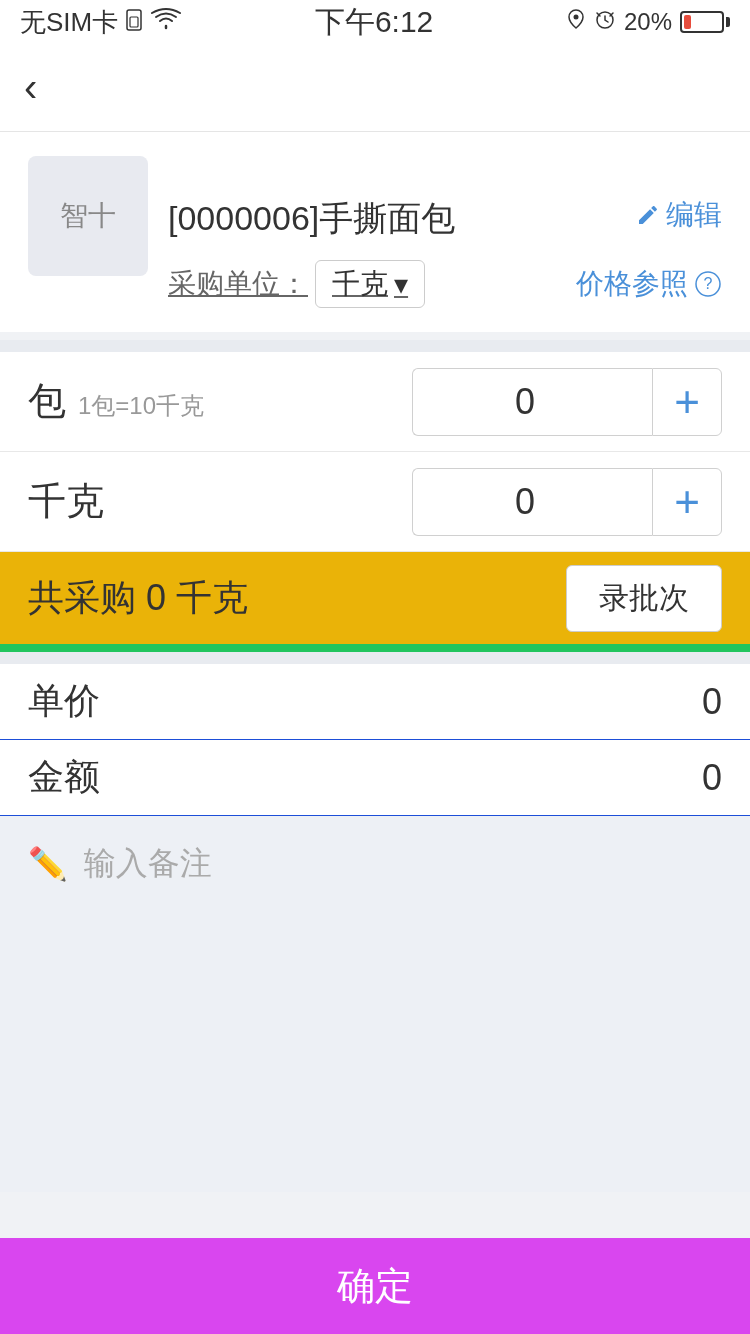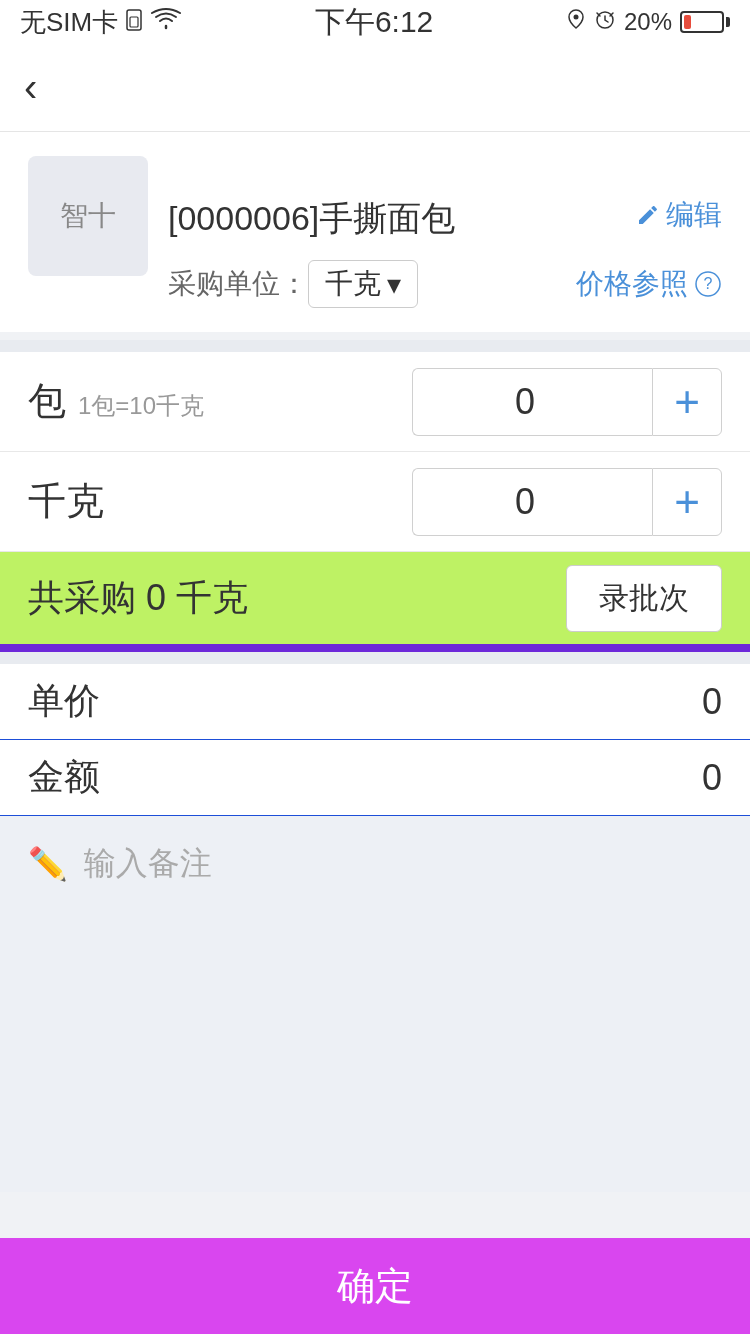--- a/index.html
+++ b/index.html
@@ -116,21 +116,22 @@
     .product-unit-row {
       display: flex;
       align-items: center;
       justify-content: space-between;
     }
     .unit-label {
       font-size: 28px;
       color: #666;
       display: flex;
       align-items: center;
-      gap: 0;
+      gap: 7px;
+      text-decoration: underline;
     }
     .unit-select {
       border: 1px solid #ccc;
       border-radius: 6px;
       padding: 4px 16px;
       font-size: 28px;
       color: #333;
       background: #fff;
       display: flex;
       align-items: center;
@@ -209,22 +210,22 @@
       cursor: pointer;
     }
 
     
     .summary-row {
       display: flex;
       align-items: center;
       justify-content: space-between;
       padding: 0 28px;
       height: 100px;
-      background: #bef264;
-      border-bottom: 8px solid #6d28d9;
+      background: #eab308;
+      border-bottom: 8px solid #22c55e;
     }
     .summary-text {
       font-size: 36px;
       color: #333;
     }
     .record-btn {
       border: 1px solid #ccc;
       border-radius: 6px;
       padding: 12px 32px;
       font-size: 30px;

